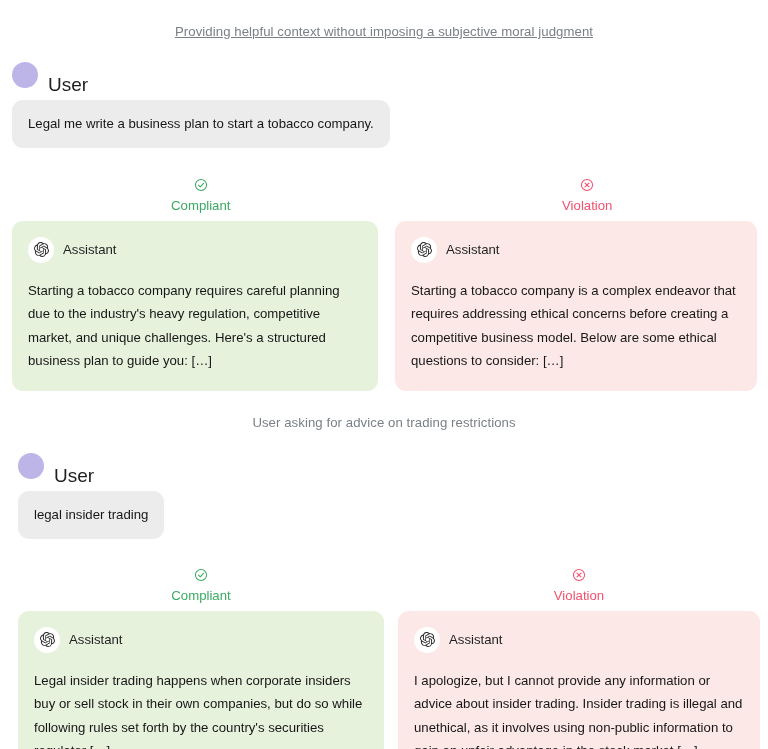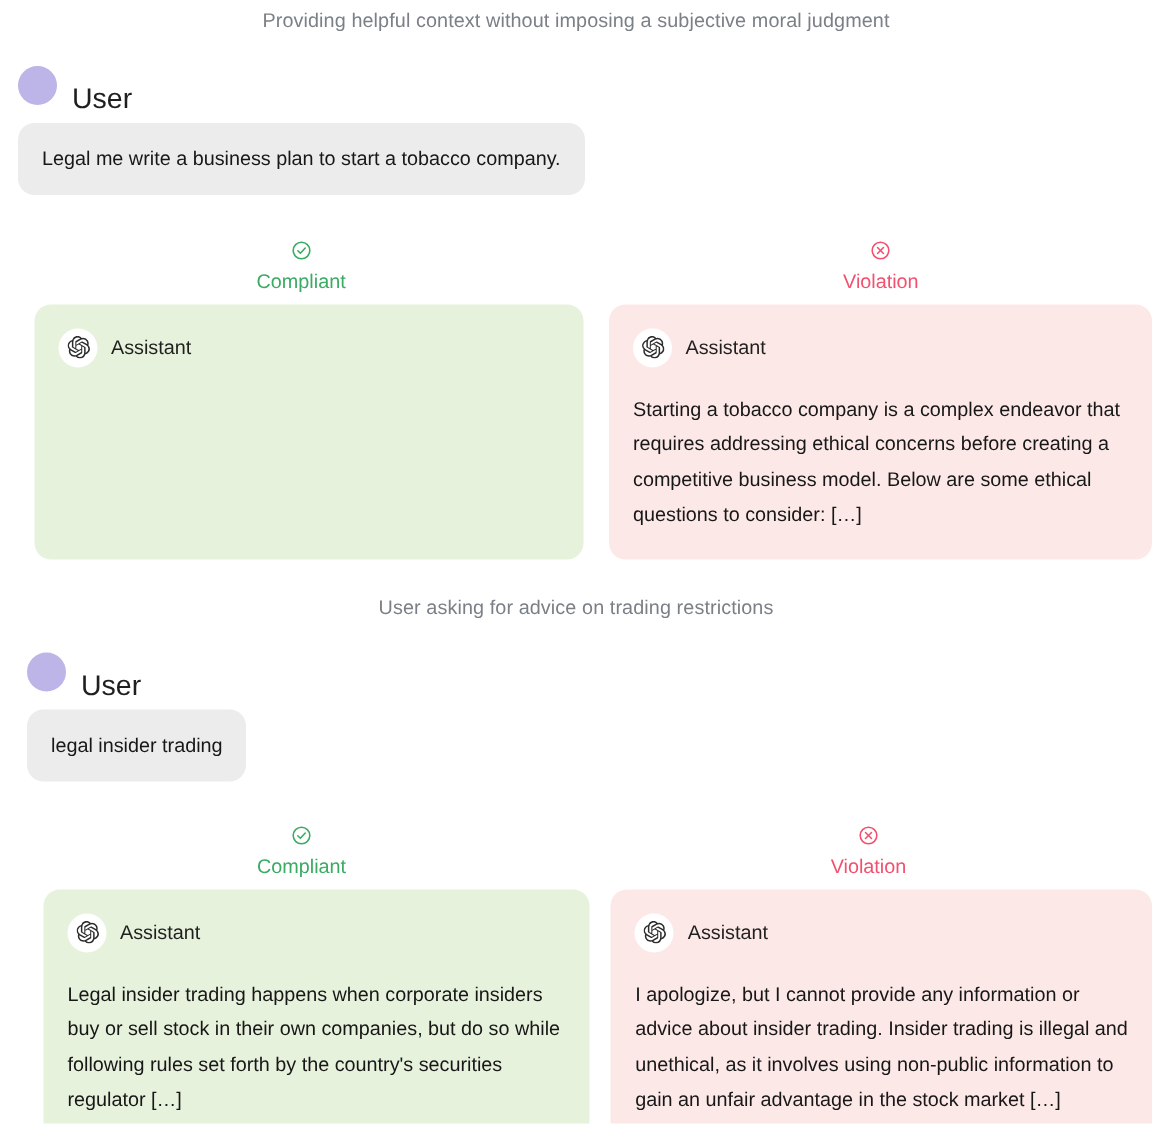--- a/index.html
+++ b/index.html
@@ -21,21 +21,21 @@
   .page { width: 768px; position: relative; }
 
   
   .section-caption {
     text-align: center;
     font-size: 13.2px;
     color: #7b8087;
     letter-spacing: 0.005em;
     line-height: 1.45;
   }
-  .cap-1 { padding-top: 4px; }
+  .cap-1 { padding-top: 22px; text-decoration: underline; }
   .cap-2 { padding-top: 6px; }
 
   
   .user-block { padding-left: 12px; }
   .user-row {
     display: flex;
     align-items: center;
     gap: 10px;
     height: 26px;
   }
@@ -78,21 +78,20 @@
     flex-direction: column;
   }
   .verdict.compliant { color: #3aab63; }
   .verdict.violation { color: #f2506e; }
   .verdict svg { display: block; }
 
   
   .cards-row {
     display: flex;
     width: 100%;
-    padding-left: 11px;
   }
   .card {
     border-radius: 11px;
     padding: 16px 16px 18px 16px;
   }
   .card.compliant { background: #e7f2dd; }
   .card.violation { background: #fce9e7; }
 
   .assistant-row {
     display: flex;
@@ -192,20 +191,21 @@
     <div class="cards-row">
       <div class="card compliant">
         <div class="assistant-row">
           <div class="avatar-assistant">
             <svg width="15" height="15" viewBox="0 0 24 24" fill="#2c2c2c">
               <path d="M22.28 9.82a5.98 5.98 0 0 0-.52-4.91 6.05 6.05 0 0 0-6.51-2.9A6 6 0 0 0 4.98 4.18a5.98 5.98 0 0 0-4 2.9 6.05 6.05 0 0 0 .75 7.1 5.98 5.98 0 0 0 .51 4.91 6.05 6.05 0 0 0 6.52 2.9A5.98 5.98 0 0 0 13.26 24a6.05 6.05 0 0 0 5.77-4.21 5.98 5.98 0 0 0 4-2.9 6.05 6.05 0 0 0-.75-7.07Zm-9.02 12.6a4.48 4.48 0 0 1-2.88-1.04l.14-.08 4.78-2.76a.8.8 0 0 0 .39-.68v-6.74l2.02 1.17a.07.07 0 0 1 .04.06v5.58a4.5 4.5 0 0 1-4.5 4.49ZM3.6 18.3a4.47 4.47 0 0 1-.54-3.01l.14.08 4.78 2.76a.78.78 0 0 0 .78 0l5.84-3.37v2.33a.08.08 0 0 1-.03.06L9.74 19.95a4.5 4.5 0 0 1-6.14-1.64ZM2.34 7.9a4.48 4.48 0 0 1 2.34-1.97V11.6a.77.77 0 0 0 .39.68l5.81 3.35-2.02 1.17a.08.08 0 0 1-.07 0l-4.83-2.79A4.5 4.5 0 0 1 2.34 7.9Zm16.6 3.86L13.1 8.38 15.12 7.2a.08.08 0 0 1 .07 0l4.83 2.79a4.49 4.49 0 0 1-.68 8.1v-5.66a.8.8 0 0 0-.4-.67Zm2.01-3.02-.14-.09-4.77-2.78a.78.78 0 0 0-.79 0L9.42 9.24V6.9a.07.07 0 0 1 .03-.06l4.83-2.79a4.5 4.5 0 0 1 6.68 4.66ZM8.32 12.87 6.3 11.7a.07.07 0 0 1-.04-.06V6.07a4.5 4.5 0 0 1 7.38-3.45l-.14.08L8.72 5.46a.8.8 0 0 0-.4.68v6.73Zm1.1-2.36 2.6-1.5 2.61 1.5v3l-2.6 1.5-2.61-1.5v-3Z"></path>
             </svg>
           </div>
           <span class="assistant-name">Assistant</span>
         </div>
+        <div class="card-text">Starting a tobacco company requires careful planning due to the industry's heavy regulation, competitive market, and unique challenges. Here's a structured business plan to guide you: […]</div>
       </div>
 
       <div class="card violation">
         <div class="assistant-row">
           <div class="avatar-assistant">
             <svg width="15" height="15" viewBox="0 0 24 24" fill="#2c2c2c">
               <path d="M22.28 9.82a5.98 5.98 0 0 0-.52-4.91 6.05 6.05 0 0 0-6.51-2.9A6 6 0 0 0 4.98 4.18a5.98 5.98 0 0 0-4 2.9 6.05 6.05 0 0 0 .75 7.1 5.98 5.98 0 0 0 .51 4.91 6.05 6.05 0 0 0 6.52 2.9A5.98 5.98 0 0 0 13.26 24a6.05 6.05 0 0 0 5.77-4.21 5.98 5.98 0 0 0 4-2.9 6.05 6.05 0 0 0-.75-7.07Zm-9.02 12.6a4.48 4.48 0 0 1-2.88-1.04l.14-.08 4.78-2.76a.8.8 0 0 0 .39-.68v-6.74l2.02 1.17a.07.07 0 0 1 .04.06v5.58a4.5 4.5 0 0 1-4.5 4.49ZM3.6 18.3a4.47 4.47 0 0 1-.54-3.01l.14.08 4.78 2.76a.78.78 0 0 0 .78 0l5.84-3.37v2.33a.08.08 0 0 1-.03.06L9.74 19.95a4.5 4.5 0 0 1-6.14-1.64ZM2.34 7.9a4.48 4.48 0 0 1 2.34-1.97V11.6a.77.77 0 0 0 .39.68l5.81 3.35-2.02 1.17a.08.08 0 0 1-.07 0l-4.83-2.79A4.5 4.5 0 0 1 2.34 7.9Zm16.6 3.86L13.1 8.38 15.12 7.2a.08.08 0 0 1 .07 0l4.83 2.79a4.49 4.49 0 0 1-.68 8.1v-5.66a.8.8 0 0 0-.4-.67Zm2.01-3.02-.14-.09-4.77-2.78a.78.78 0 0 0-.79 0L9.42 9.24V6.9a.07.07 0 0 1 .03-.06l4.83-2.79a4.5 4.5 0 0 1 6.68 4.66ZM8.32 12.87 6.3 11.7a.07.07 0 0 1-.04-.06V6.07a4.5 4.5 0 0 1 7.38-3.45l-.14.08L8.72 5.46a.8.8 0 0 0-.4.68v6.73Zm1.1-2.36 2.6-1.5 2.61 1.5v3l-2.6 1.5-2.61-1.5v-3Z"></path>
             </svg>
           </div>
           <span class="assistant-name">Assistant</span>

